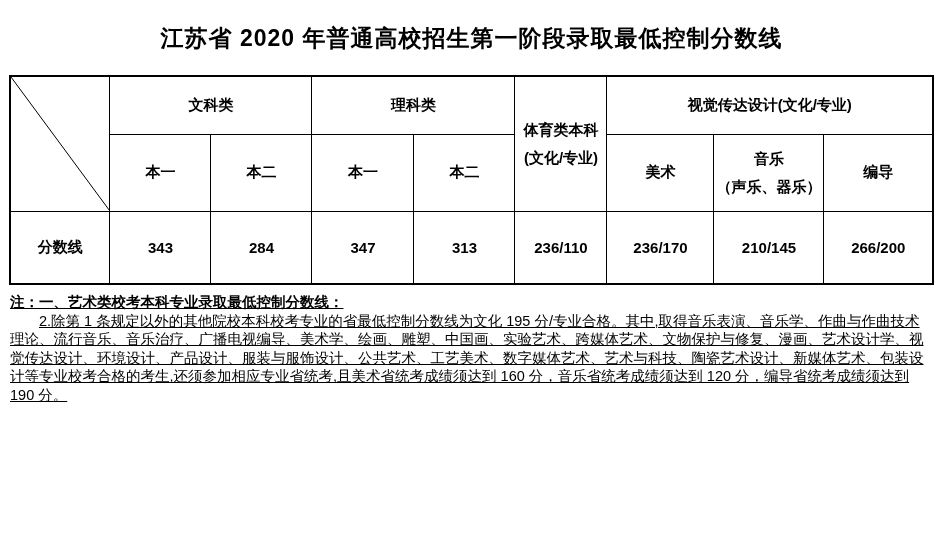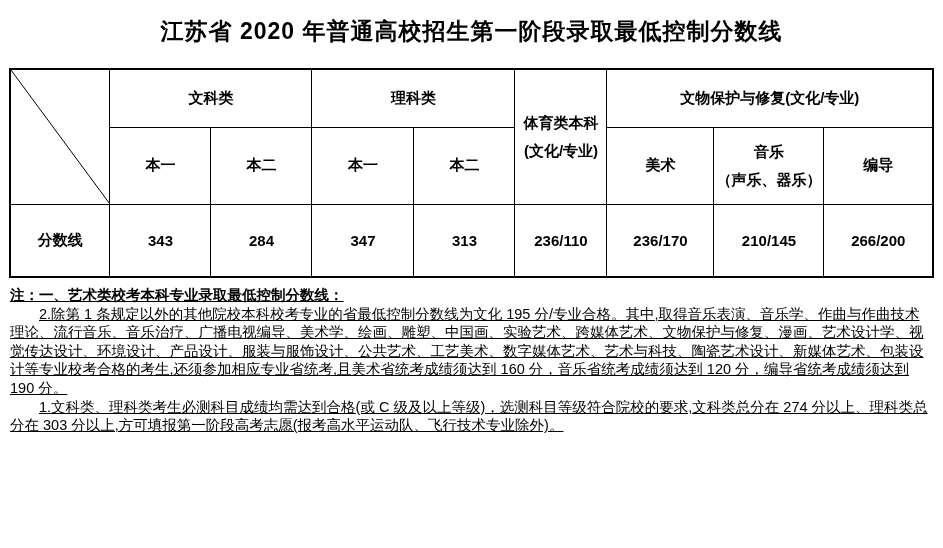--- a/index.html
+++ b/index.html
@@ -9,21 +9,21 @@
     color: #000000;
   }
   .page {
     position: relative;
     width: 943px;
     height: 548px;
     background: #ffffff;
     overflow: hidden;
   }
   .doc-title {
-    margin-top: 16px;
+    margin-top: 23px;
     text-align: center;
     font-size: 23px;
     font-weight: bold;
     letter-spacing: 1px;
   }
   table.score-table {
     border-collapse: collapse;
     table-layout: fixed;
     width: 923px;
     margin: 21px auto 0 auto;
@@ -78,21 +78,21 @@
         <svg viewBox="0 0 100 100" preserveAspectRatio="none">
           <line x1="0" y1="0" x2="100" y2="100" stroke="#000" stroke-width="1" vector-effect="non-scaling-stroke"></line>
         </svg>
       </td>
       <td colspan="2">文科类</td>
       <td colspan="2">理科类</td>
       <td rowspan="2" class="two-line">
         <div>体育类本科</div>
         <div>(文化/专业)</div>
       </td>
-      <td colspan="3">文物保护与修复(文化/专业)</td>
+      <td colspan="3">视觉传达设计(文化/专业)</td>
     </tr>
     <tr class="hrow2">
       <td>本一</td>
       <td>本二</td>
       <td>本一</td>
       <td>本二</td>
       <td>美术</td>
       <td class="two-line">
         <div>音乐</div>
         <div>（声乐、器乐）</div>
@@ -109,16 +109,15 @@
       <td>236/170</td>
       <td>210/145</td>
       <td>266/200</td>
     </tr>
   </tbody>
     </table>
 
   <div class="notes">
     <p class="note-head no-indent">注：一、艺术类校考本科专业录取最低控制分数线：</p>
     <p class="note-body">2.除第 1 条规定以外的其他院校本科校考专业的省最低控制分数线为文化 195 分/专业合格。其中,取得音乐表演、音乐学、作曲与作曲技术理论、流行音乐、音乐治疗、广播电视编导、美术学、绘画、雕塑、中国画、实验艺术、跨媒体艺术、文物保护与修复、漫画、艺术设计学、视觉传达设计、环境设计、产品设计、服装与服饰设计、公共艺术、工艺美术、数字媒体艺术、艺术与科技、陶瓷艺术设计、新媒体艺术、包装设计等专业校考合格的考生,还须参加相应专业省统考,且美术省统考成绩须达到 160 分，音乐省统考成绩须达到 120 分，编导省统考成绩须达到 190 分。</p>
-    <p class="note-body">1.文科类、理科类考生必测科目成绩均需达到合格(或 C 级及以上等级)，选测科目等级符合院校的要求,文科类总分在 274 分以上、理科类总分在 303 分以上,方可填报第一阶段高考志愿(报考高水平运动队、飞行技术专业除外)。</p>
   </div>
 
 </div>
 
 </body></html>

